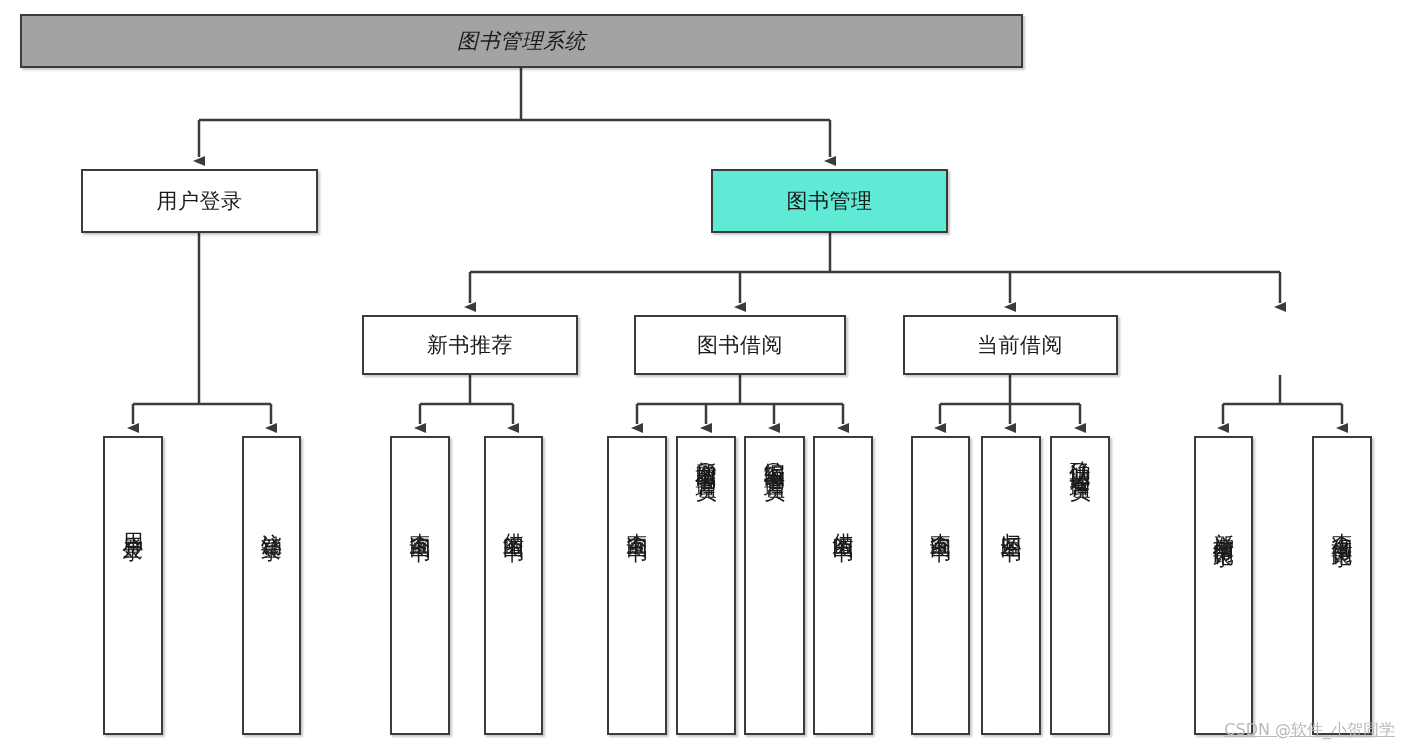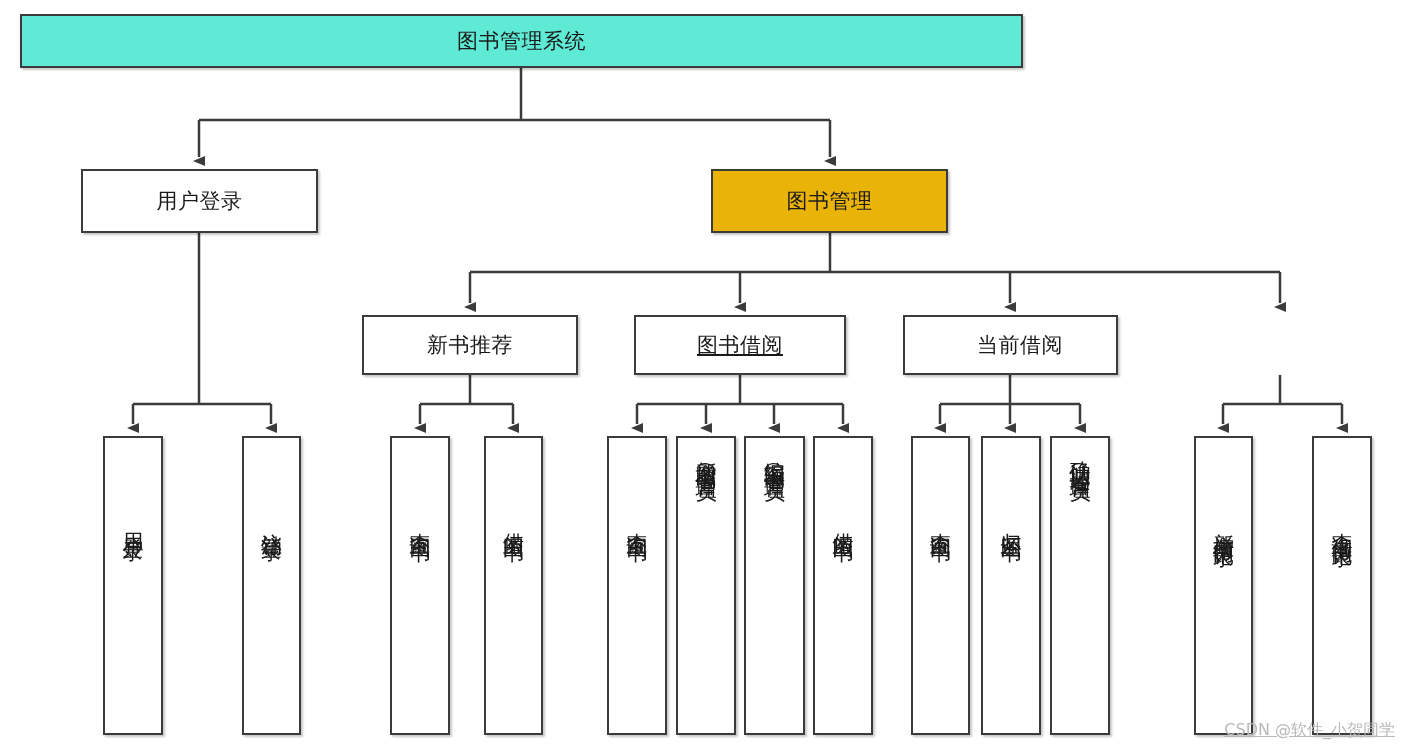--- a/index.html
+++ b/index.html
@@ -115,35 +115,35 @@
       <path d="M1010,404 L1010,424" marker-end="url(#arrow)"></path>
       <path d="M1080,404 L1080,424" marker-end="url(#arrow)"></path>
 
       <path d="M1280,375 L1280,404"></path>
       <path d="M1223,404 L1342,404"></path>
       <path d="M1223,404 L1223,424" marker-end="url(#arrow)"></path>
       <path d="M1342,404 L1342,424" marker-end="url(#arrow)"></path>
     </g>
   </svg>
 
-  <div class="node" style="left: 20px; top: 14px; width: 1003px; height: 54px; border-color: rgb(59, 59, 59); background: #5eead4; color: rgb(26, 26, 26);">
+  <div class="node" style="left: 20px; top: 14px; width: 1003px; height: 54px; border-color: rgb(59, 59, 59); background: #a3a3a3; color: rgb(26, 26, 26); font-style: italic;">
     <span class="label">图书管理系统</span>
   </div>
 
   <div class="node" style="left: 81px; top: 169px; width: 237px; height: 64px; border-color: rgb(59, 59, 59); background: rgb(255, 255, 255); color: rgb(26, 26, 26);">
     <span class="label">用户登录</span>
   </div>
-  <div class="node" style="left: 711px; top: 169px; width: 237px; height: 64px; border-color: rgb(59, 59, 59); background: #eab308; color: rgb(26, 26, 26);">
+  <div class="node" style="left: 711px; top: 169px; width: 237px; height: 64px; border-color: rgb(59, 59, 59); background: #5eead4; color: rgb(26, 26, 26);">
     <span class="label">图书管理</span>
   </div>
 
   <div class="node" style="left: 362px; top: 315px; width: 216px; height: 60px; border-color: rgb(59, 59, 59); background: rgb(255, 255, 255); color: rgb(26, 26, 26); align-items: center;">
     <span class="label">新书推荐</span>
   </div>
-  <div class="node" style="left: 634px; top: 315px; width: 212px; height: 60px; border-color: rgb(59, 59, 59); background: rgb(255, 255, 255); color: rgb(26, 26, 26); text-decoration: underline;">
+  <div class="node" style="left: 634px; top: 315px; width: 212px; height: 60px; border-color: rgb(59, 59, 59); background: rgb(255, 255, 255); color: rgb(26, 26, 26);">
     <span class="label">图书借阅</span>
   </div>
   <div class="node" style="left: 903px; top: 315px; width: 215px; height: 60px; border-color: rgb(59, 59, 59); background: rgb(255, 255, 255); color: rgb(26, 26, 26); padding-left: 19px;">
     <span class="label">当前借阅</span>
   </div>
 
   <div class="node leaf mid" style="left: 103px; top: 436px; width: 60px; height: 299px; border-color: rgb(59, 59, 59); background: rgb(255, 255, 255); color: rgb(26, 26, 26);">
     <span class="label">用户登录</span>
   </div>
   <div class="node leaf mid" style="left: 242px; top: 436px; width: 59px; height: 299px; border-color: rgb(59, 59, 59); background: rgb(255, 255, 255); color: rgb(26, 26, 26);">

